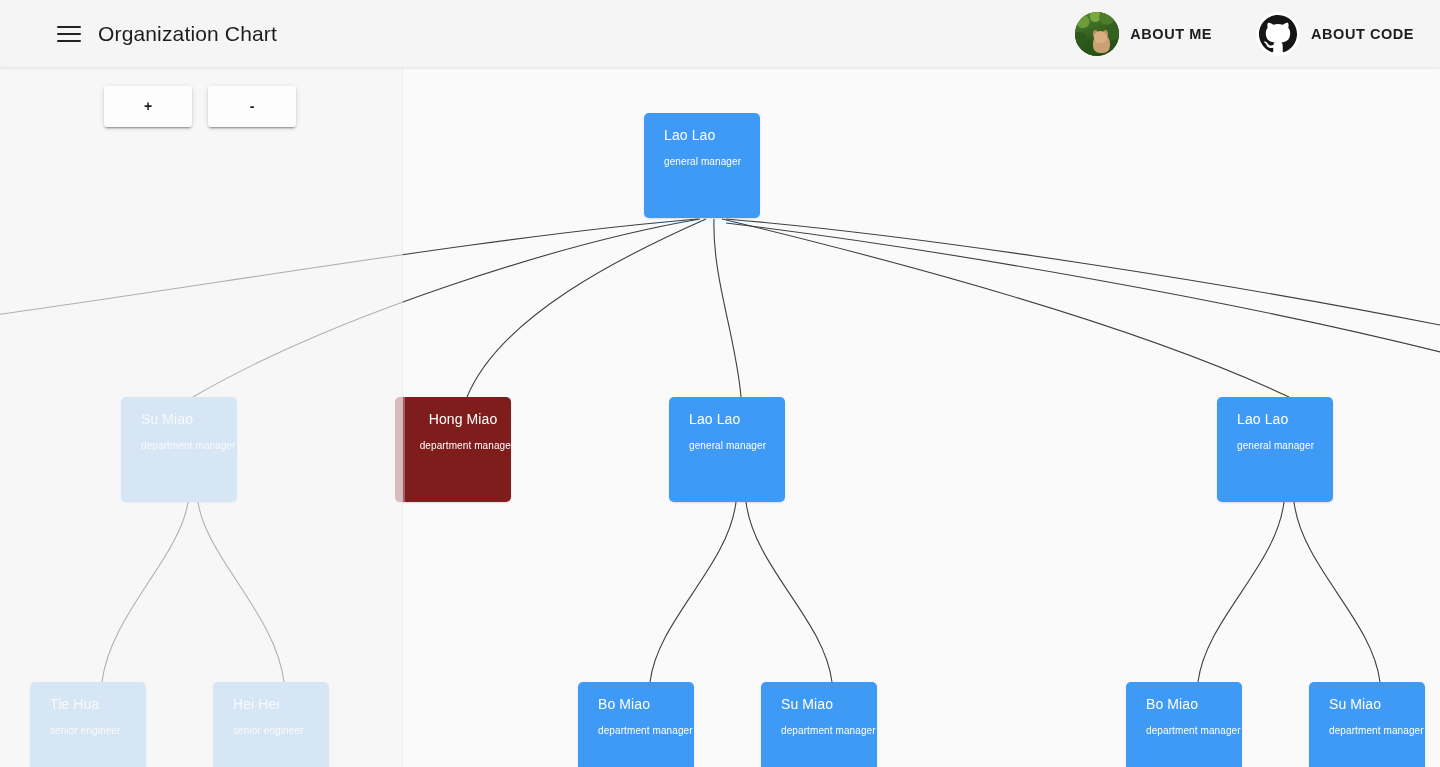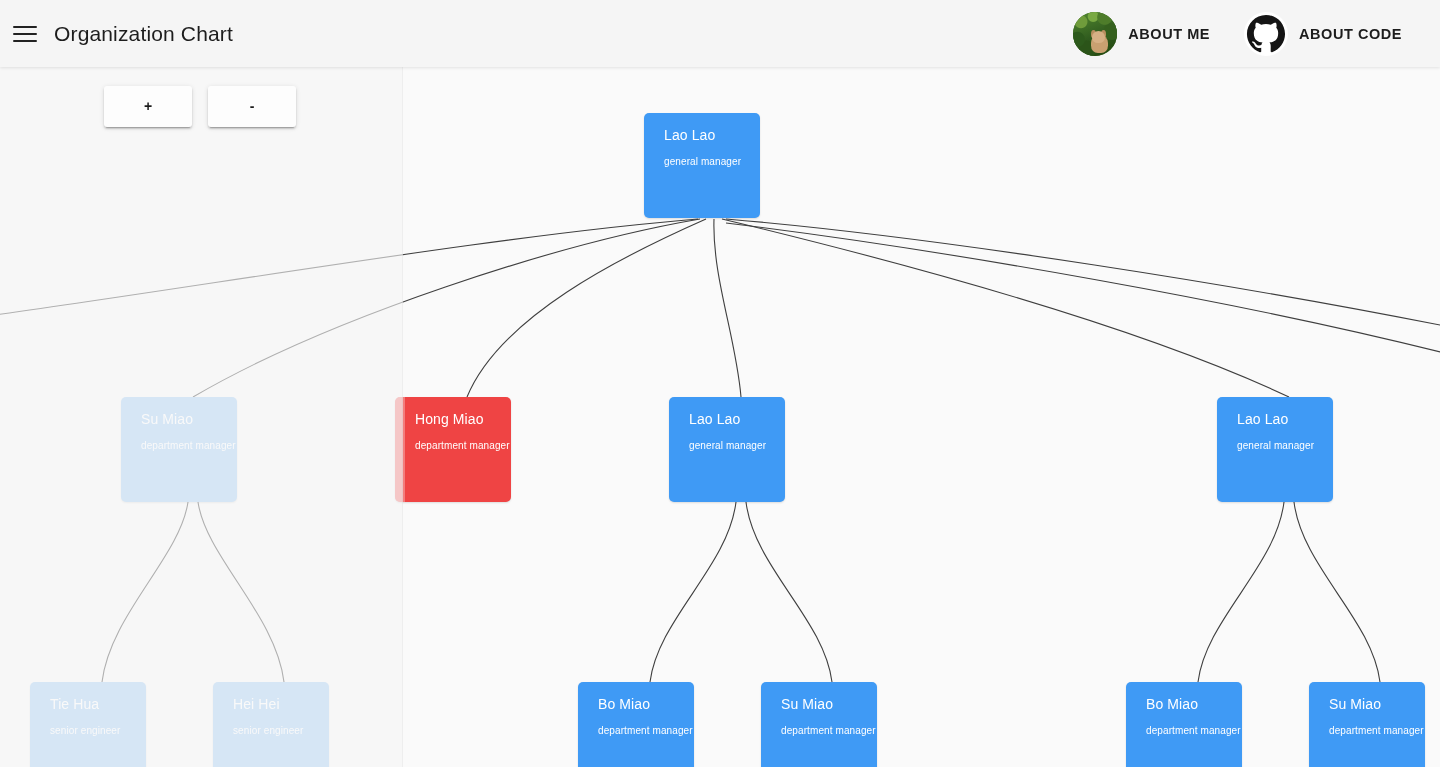--- a/index.html
+++ b/index.html
@@ -24,20 +24,21 @@
   .toolbar {
     position: absolute;
     top: 0; left: 0;
     width: 1440px;
     height: 67px;
     background: #f5f5f5;
     display: flex;
     align-items: center;
     z-index: 40;
     box-shadow: 0 1px 3px rgba(0,0,0,0.10);
+    padding-left: 44px;
   }
 
   .hamburger {
     width: 26px;
     height: 20px;
     margin-left: 12px;
     margin-right: 16px;
     display: flex;
     flex-direction: column;
     justify-content: space-between;
@@ -58,22 +59,22 @@
     color: #1d1d1d;
     letter-spacing: 0.15px;
     white-space: nowrap;
   }
 
   .toolbar-spacer { flex: 1 1 auto; }
 
   .nav-group {
     display: flex;
     align-items: center;
-    gap: 34px;
-    margin-right: 38px;
+    gap: 44px;
+    margin-right: 26px;
   }
 
   .nav-item {
     display: flex;
     align-items: center;
     gap: 11px;
     cursor: pointer;
     text-decoration: none;
   }
 
@@ -284,21 +285,21 @@
       </svg>
     <div id="nodes-layer">
         <div class="node" style="left: 644px; top: 46px; background: rgb(63, 154, 245);">
           <div class="nm">Lao Lao</div>
           <div class="ttl">general manager</div>
         </div>
         <div class="node" style="left: 121px; top: 330px; background: rgb(163, 205, 245);">
           <div class="nm">Su Miao</div>
           <div class="ttl">department manager</div>
         </div>
-        <div class="node railed" style="left: 395px; top: 330px; background: #ef4444;">
+        <div class="node railed" style="left: 395px; top: 330px; background: #7f1d1d; text-align: center;">
           <div class="nm">Hong Miao</div>
           <div class="ttl">department manager</div>
         </div>
         <div class="node" style="left: 669px; top: 330px; background: rgb(63, 154, 245);">
           <div class="nm">Lao Lao</div>
           <div class="ttl">general manager</div>
         </div>
         <div class="node" style="left: 1217px; top: 330px; background: rgb(63, 154, 245);">
           <div class="nm">Lao Lao</div>
           <div class="ttl">general manager</div>

